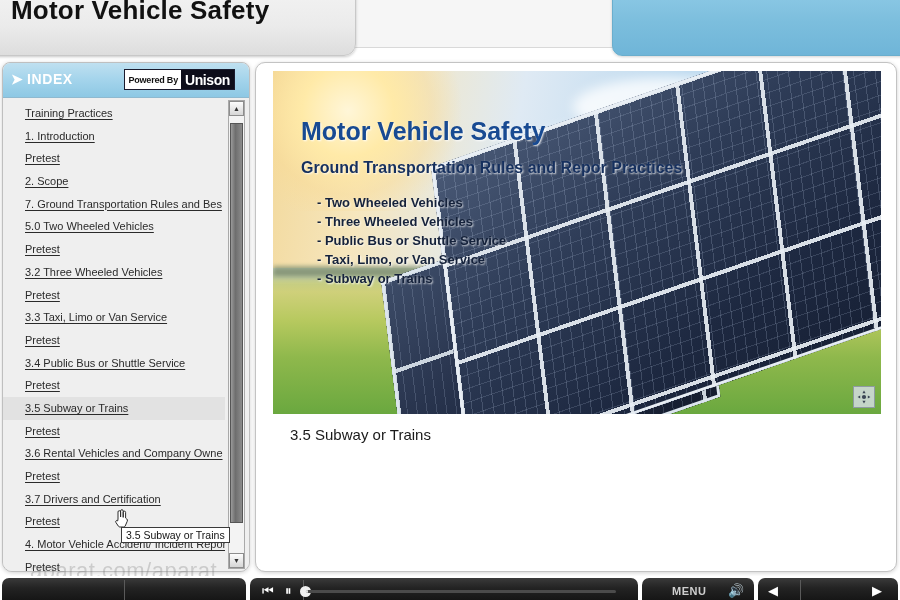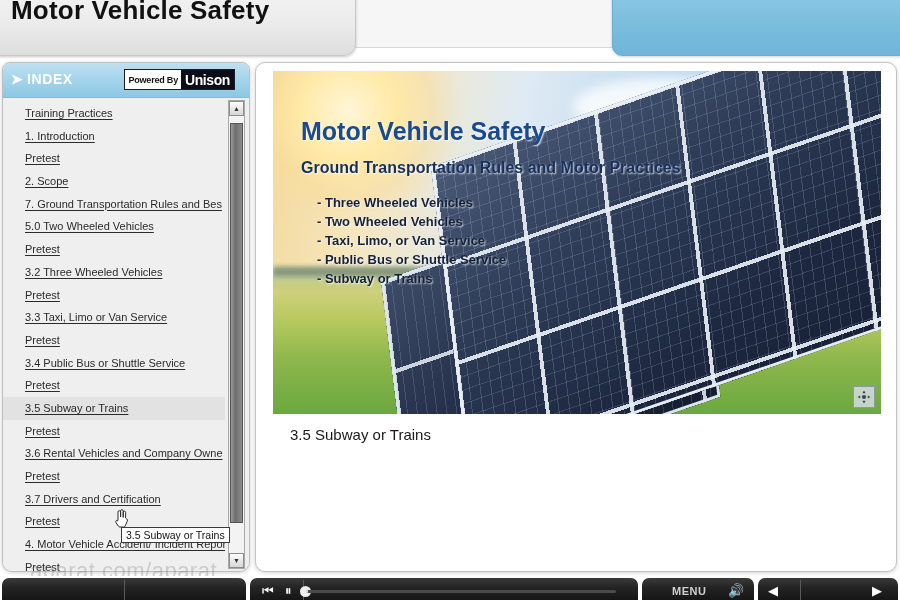--- a/index.html
+++ b/index.html
@@ -367,26 +367,26 @@
       <div class="cloud c4"></div>
 
       <div class="field"></div>
       <div class="field-horizon"></div>
       <div class="treeline"></div>
 
       <div class="panel-array2"></div>
       <div class="panel-array"></div>
 
       <div class="slide-title">Motor Vehicle Safety</div>
-      <div class="slide-subtitle">Ground Transportation Rules and Motor Practices</div>
+      <div class="slide-subtitle">Ground Transportation Rules and Repor Practices</div>
       <ul class="slide-bullets" id="slide-bullets">
+          <li>- Two Wheeled Vehicles</li>
           <li>- Three Wheeled Vehicles</li>
-          <li>- Two Wheeled Vehicles</li>
+          <li>- Public Bus or Shuttle Service</li>
           <li>- Taxi, Limo, or Van Service</li>
-          <li>- Public Bus or Shuttle Service</li>
           <li>- Subway or Trains</li>
         </ul>
 
       <div class="pan-control">
         <svg width="14" height="14" viewBox="0 0 14 14">
           <circle cx="7" cy="7" r="2.1" fill="#3b4654"></circle>
           <path d="M7 0.6 L8.6 3.2 L5.4 3.2 Z" fill="#3b4654"></path>
           <path d="M7 13.4 L5.4 10.8 L8.6 10.8 Z" fill="#3b4654"></path>
           <path d="M0.6 7 L3.2 5.4 L3.2 8.6 Z" fill="#3b4654"></path>
           <path d="M13.4 7 L10.8 8.6 L10.8 5.4 Z" fill="#3b4654"></path>

